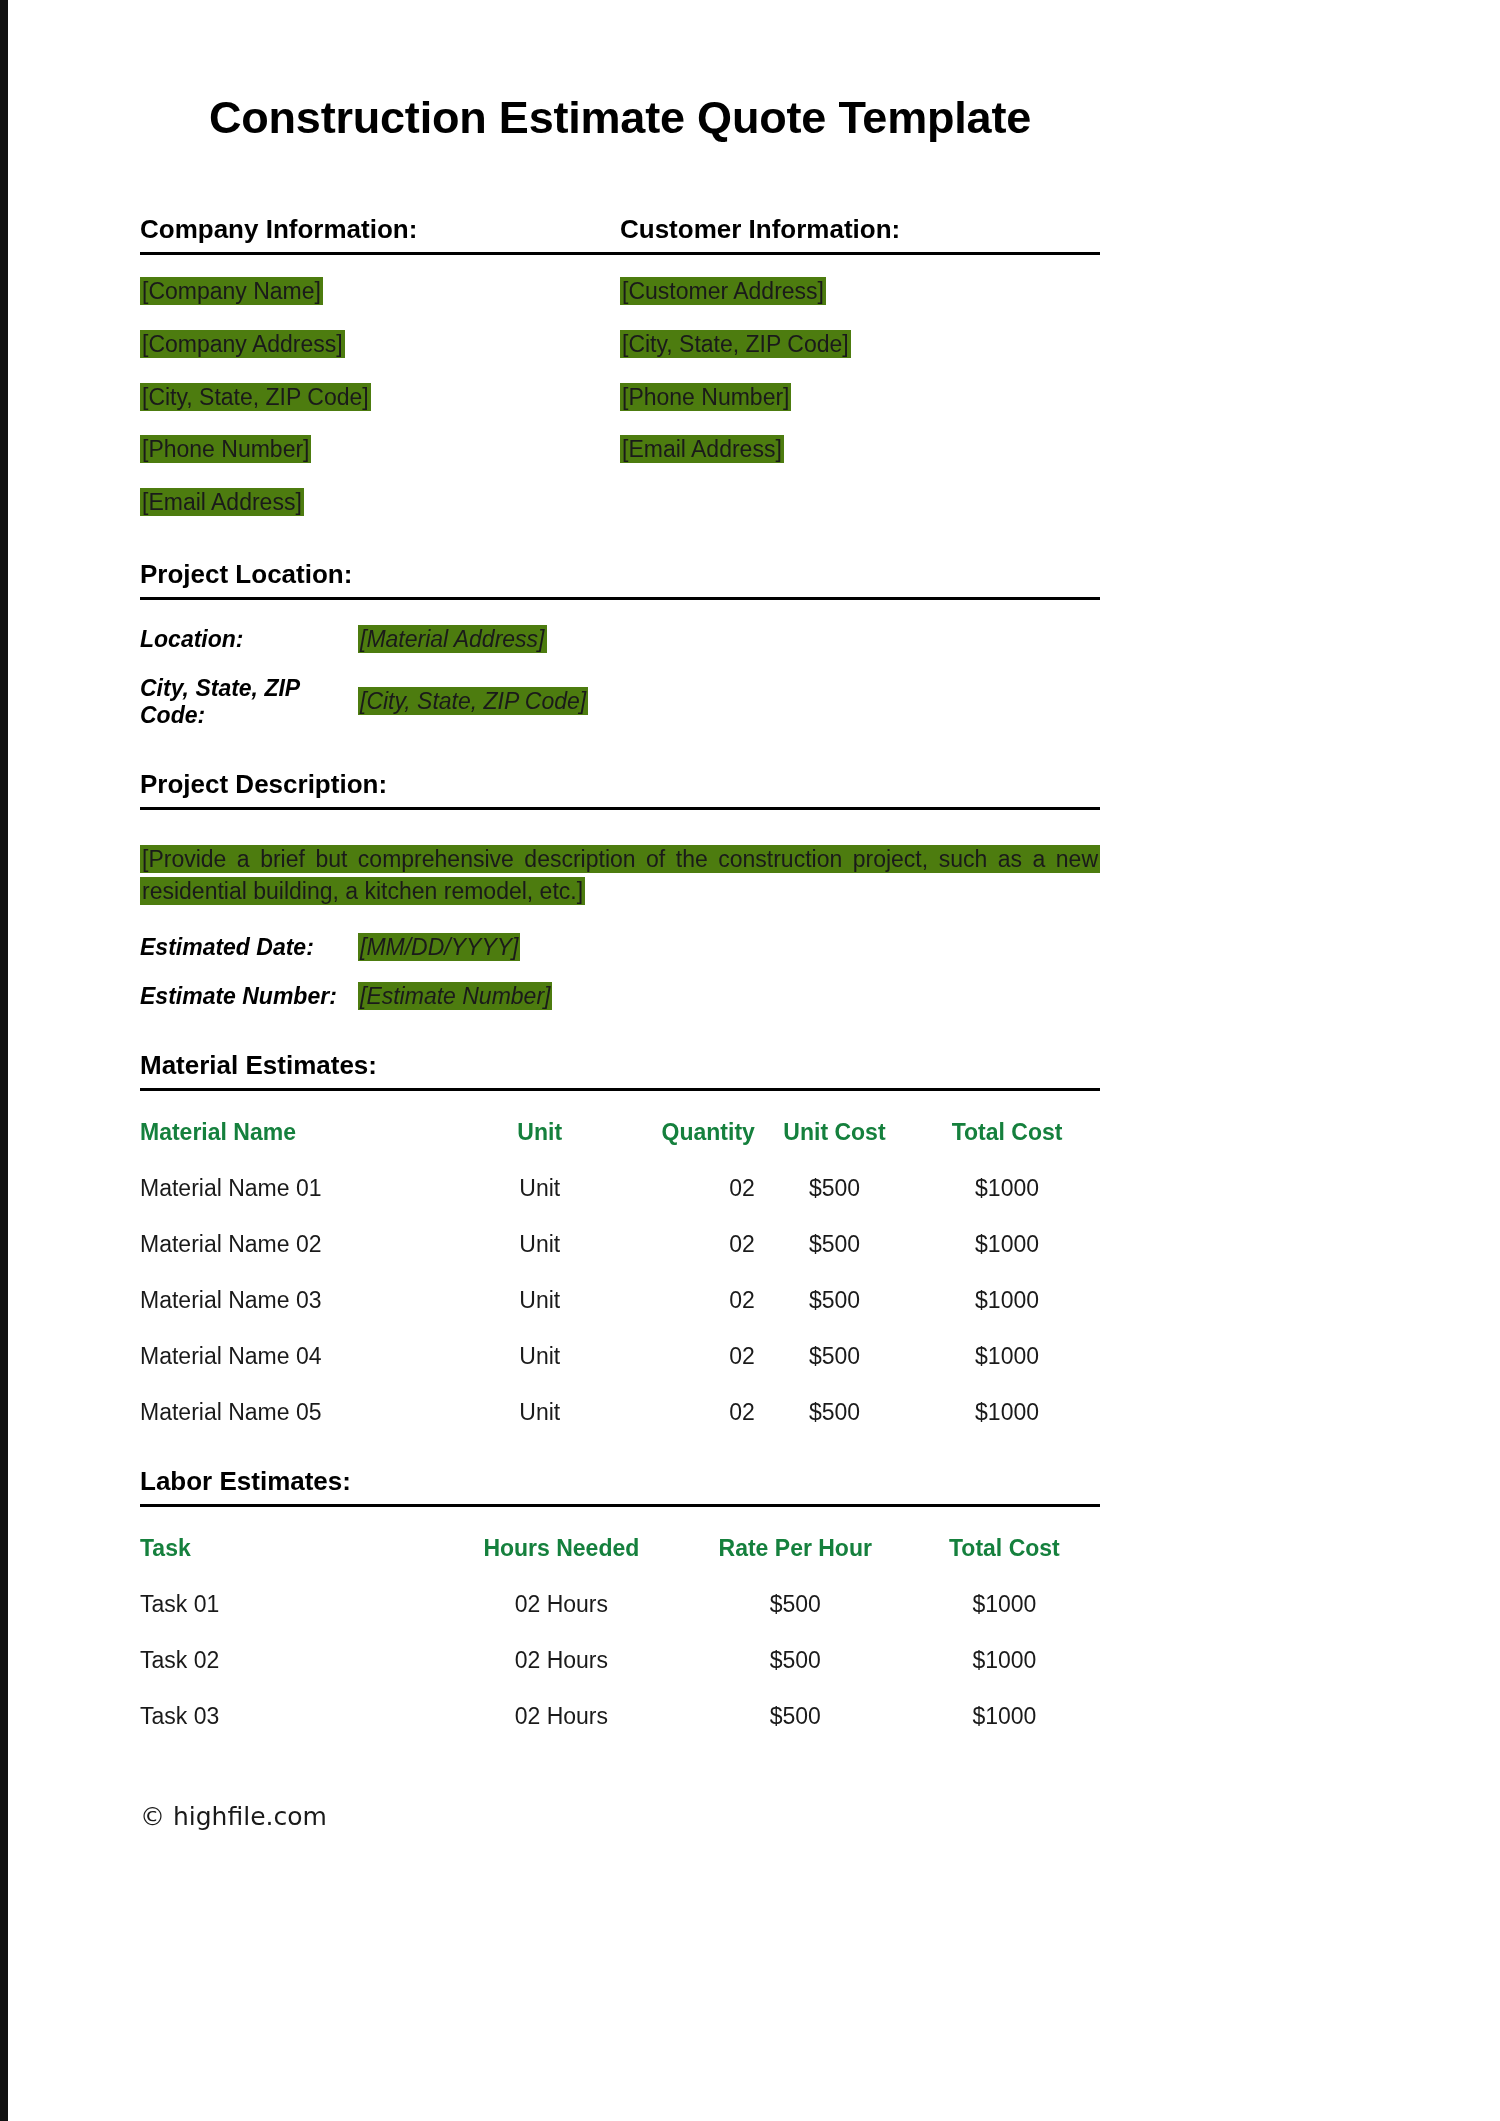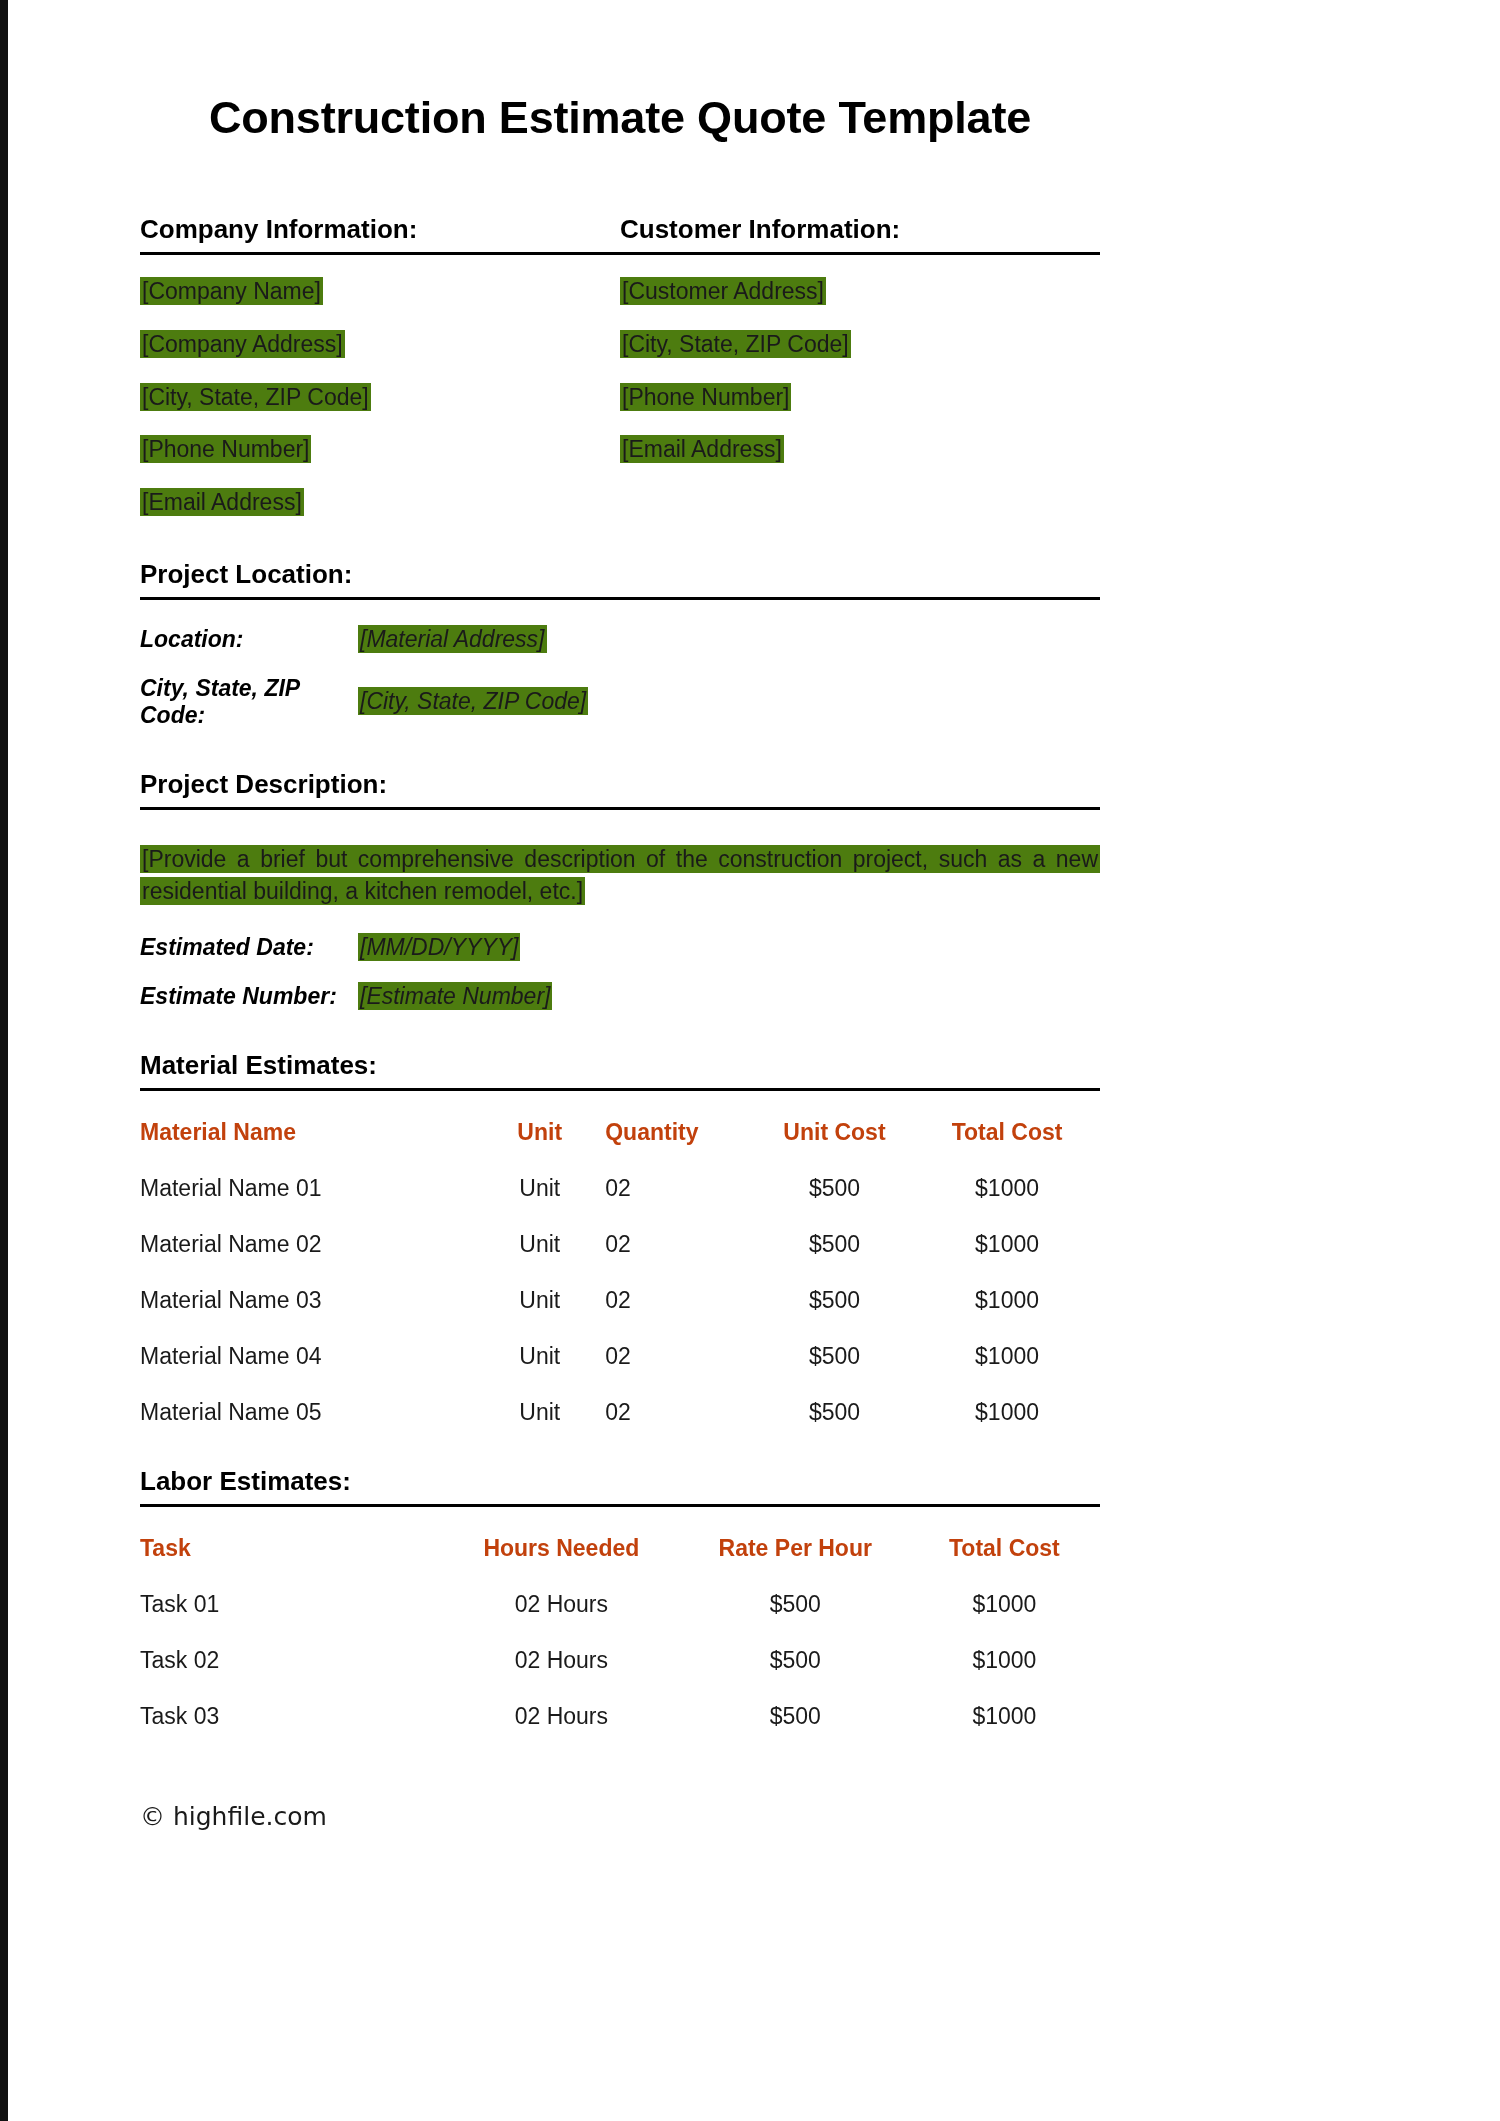--- a/index.html
+++ b/index.html
@@ -117,36 +117,36 @@
 
   
   table.est {
     width: 100%;
     border-collapse: collapse;
     margin-top: 10px;
   }
   table.est th {
     font-size: 23px;
     font-weight: bold;
-    color: #c2410c;
+    color: #15803d;
     padding: 18px 0 14px 0;
     white-space: nowrap;
   }
   table.est td {
     font-size: 23px;
     font-weight: normal;
     color: #1a1a1a;
     padding: 15px 0 14px 0;
     white-space: nowrap;
   }
 
   
   .mt .c0 { width: 430px; text-align: left; }
   .mt .c1 { width: 185px; text-align: center; }
-  .mt .c2 { width: 185px; text-align: left; }
+  .mt .c2 { width: 185px; text-align: right; }
   .mt .c3 { width: 195px; text-align: center; }
   .mt .c4 { width: 233px; text-align: center; }
 
   
   .lt .c0 { width: 430px; text-align: left; }
   .lt .c1 { width: 290px; text-align: center; }
   .lt .c2 { width: 270px; text-align: center; }
   .lt .c3 { width: 238px; text-align: center; }
 
   .footer {

